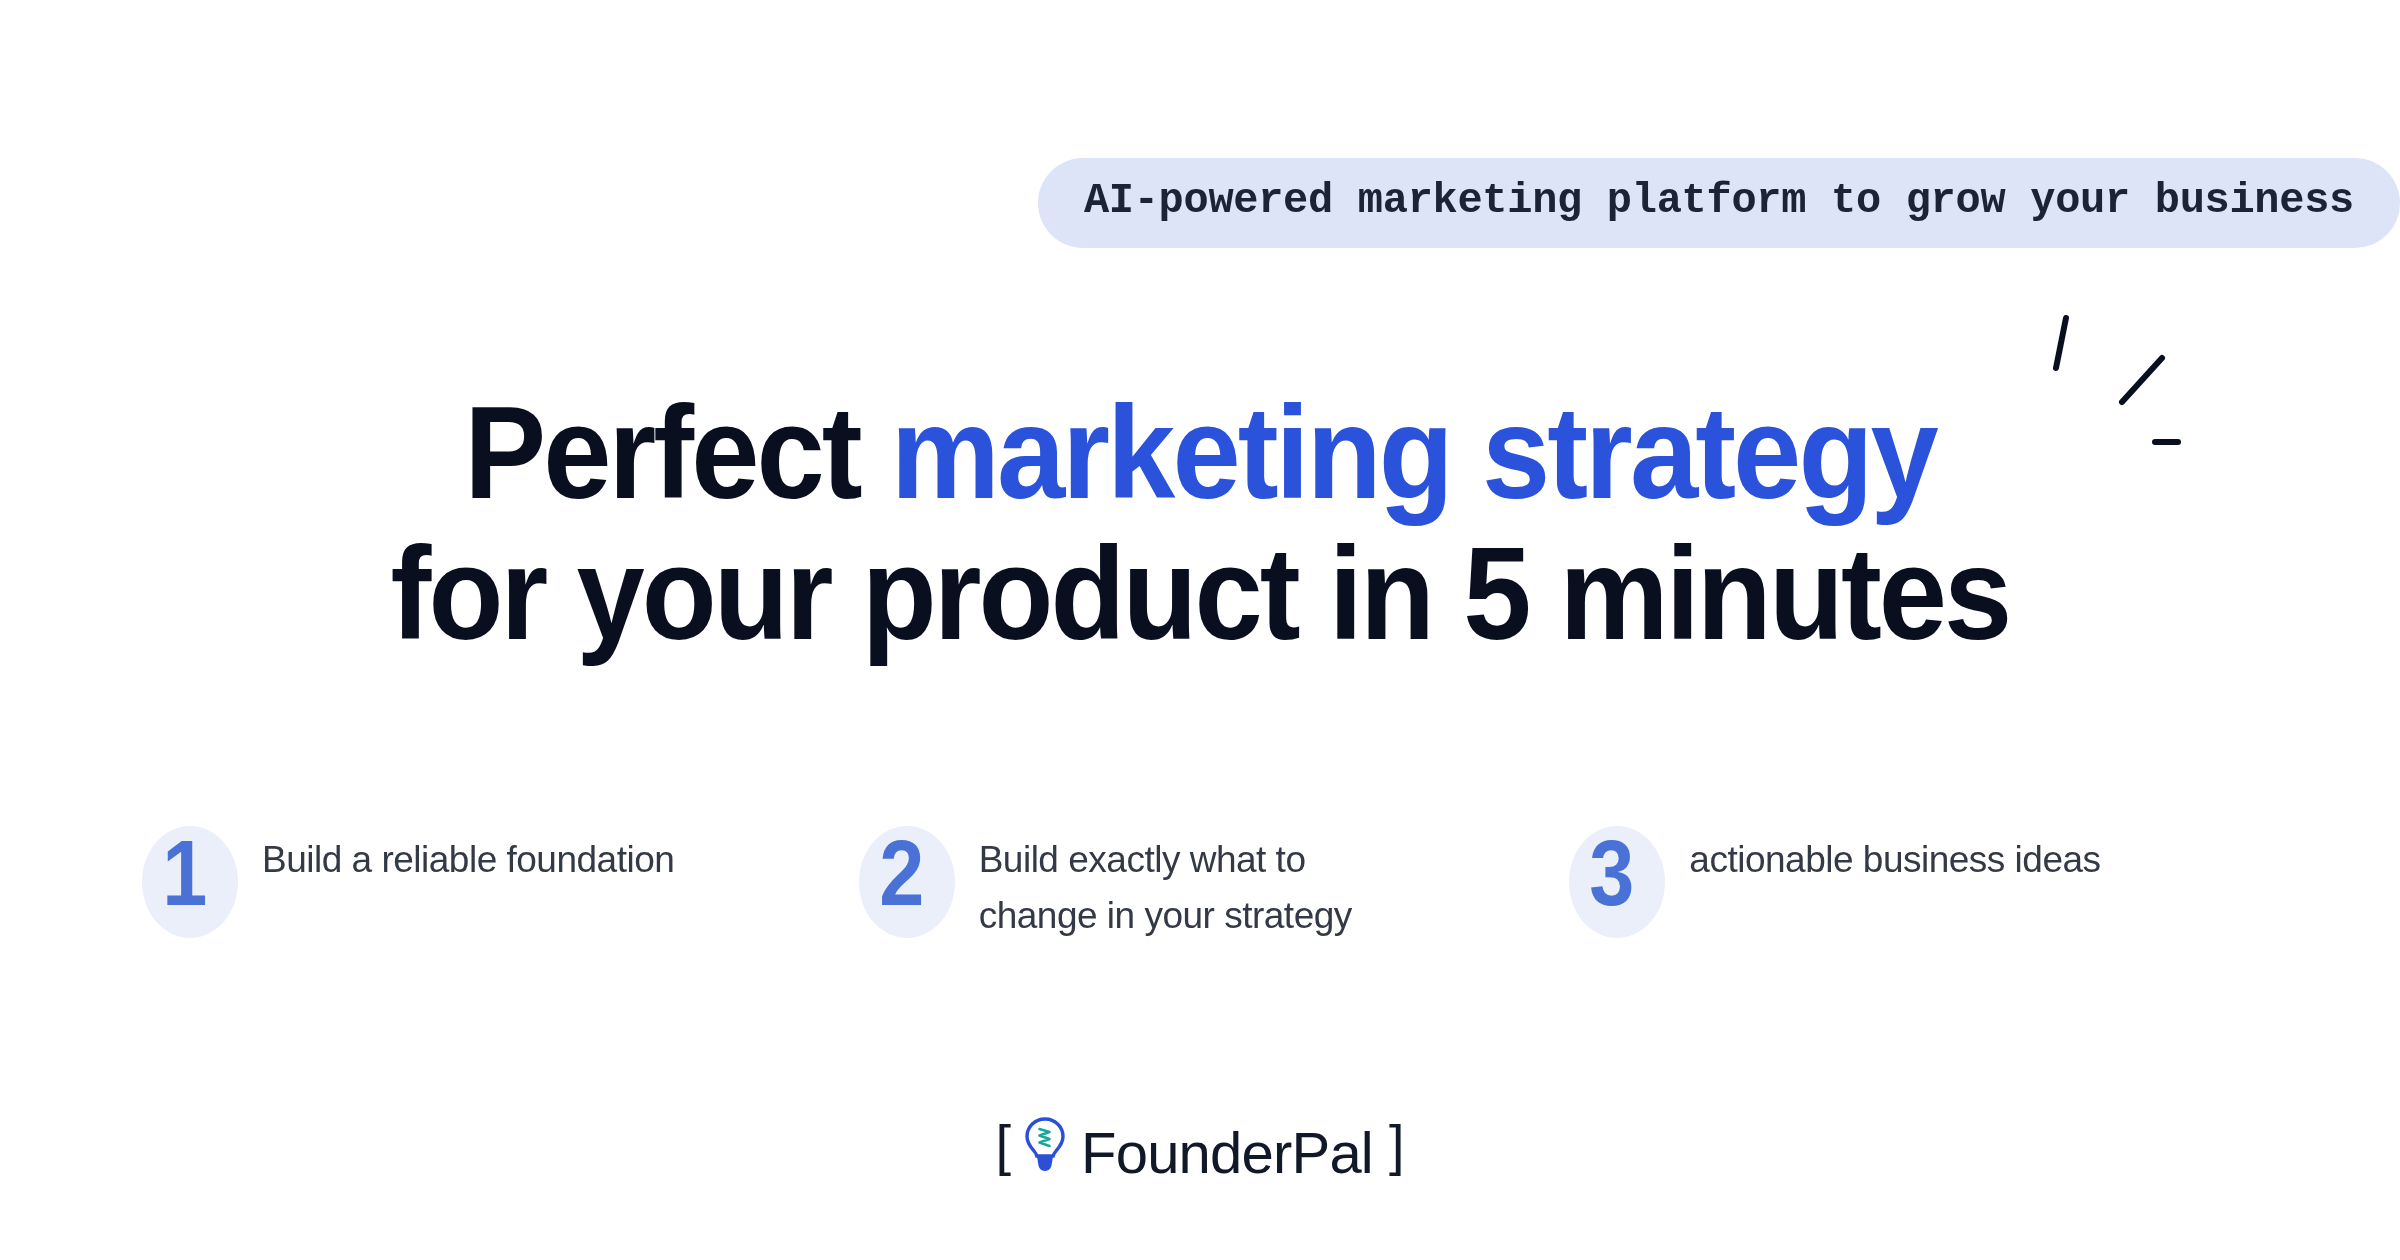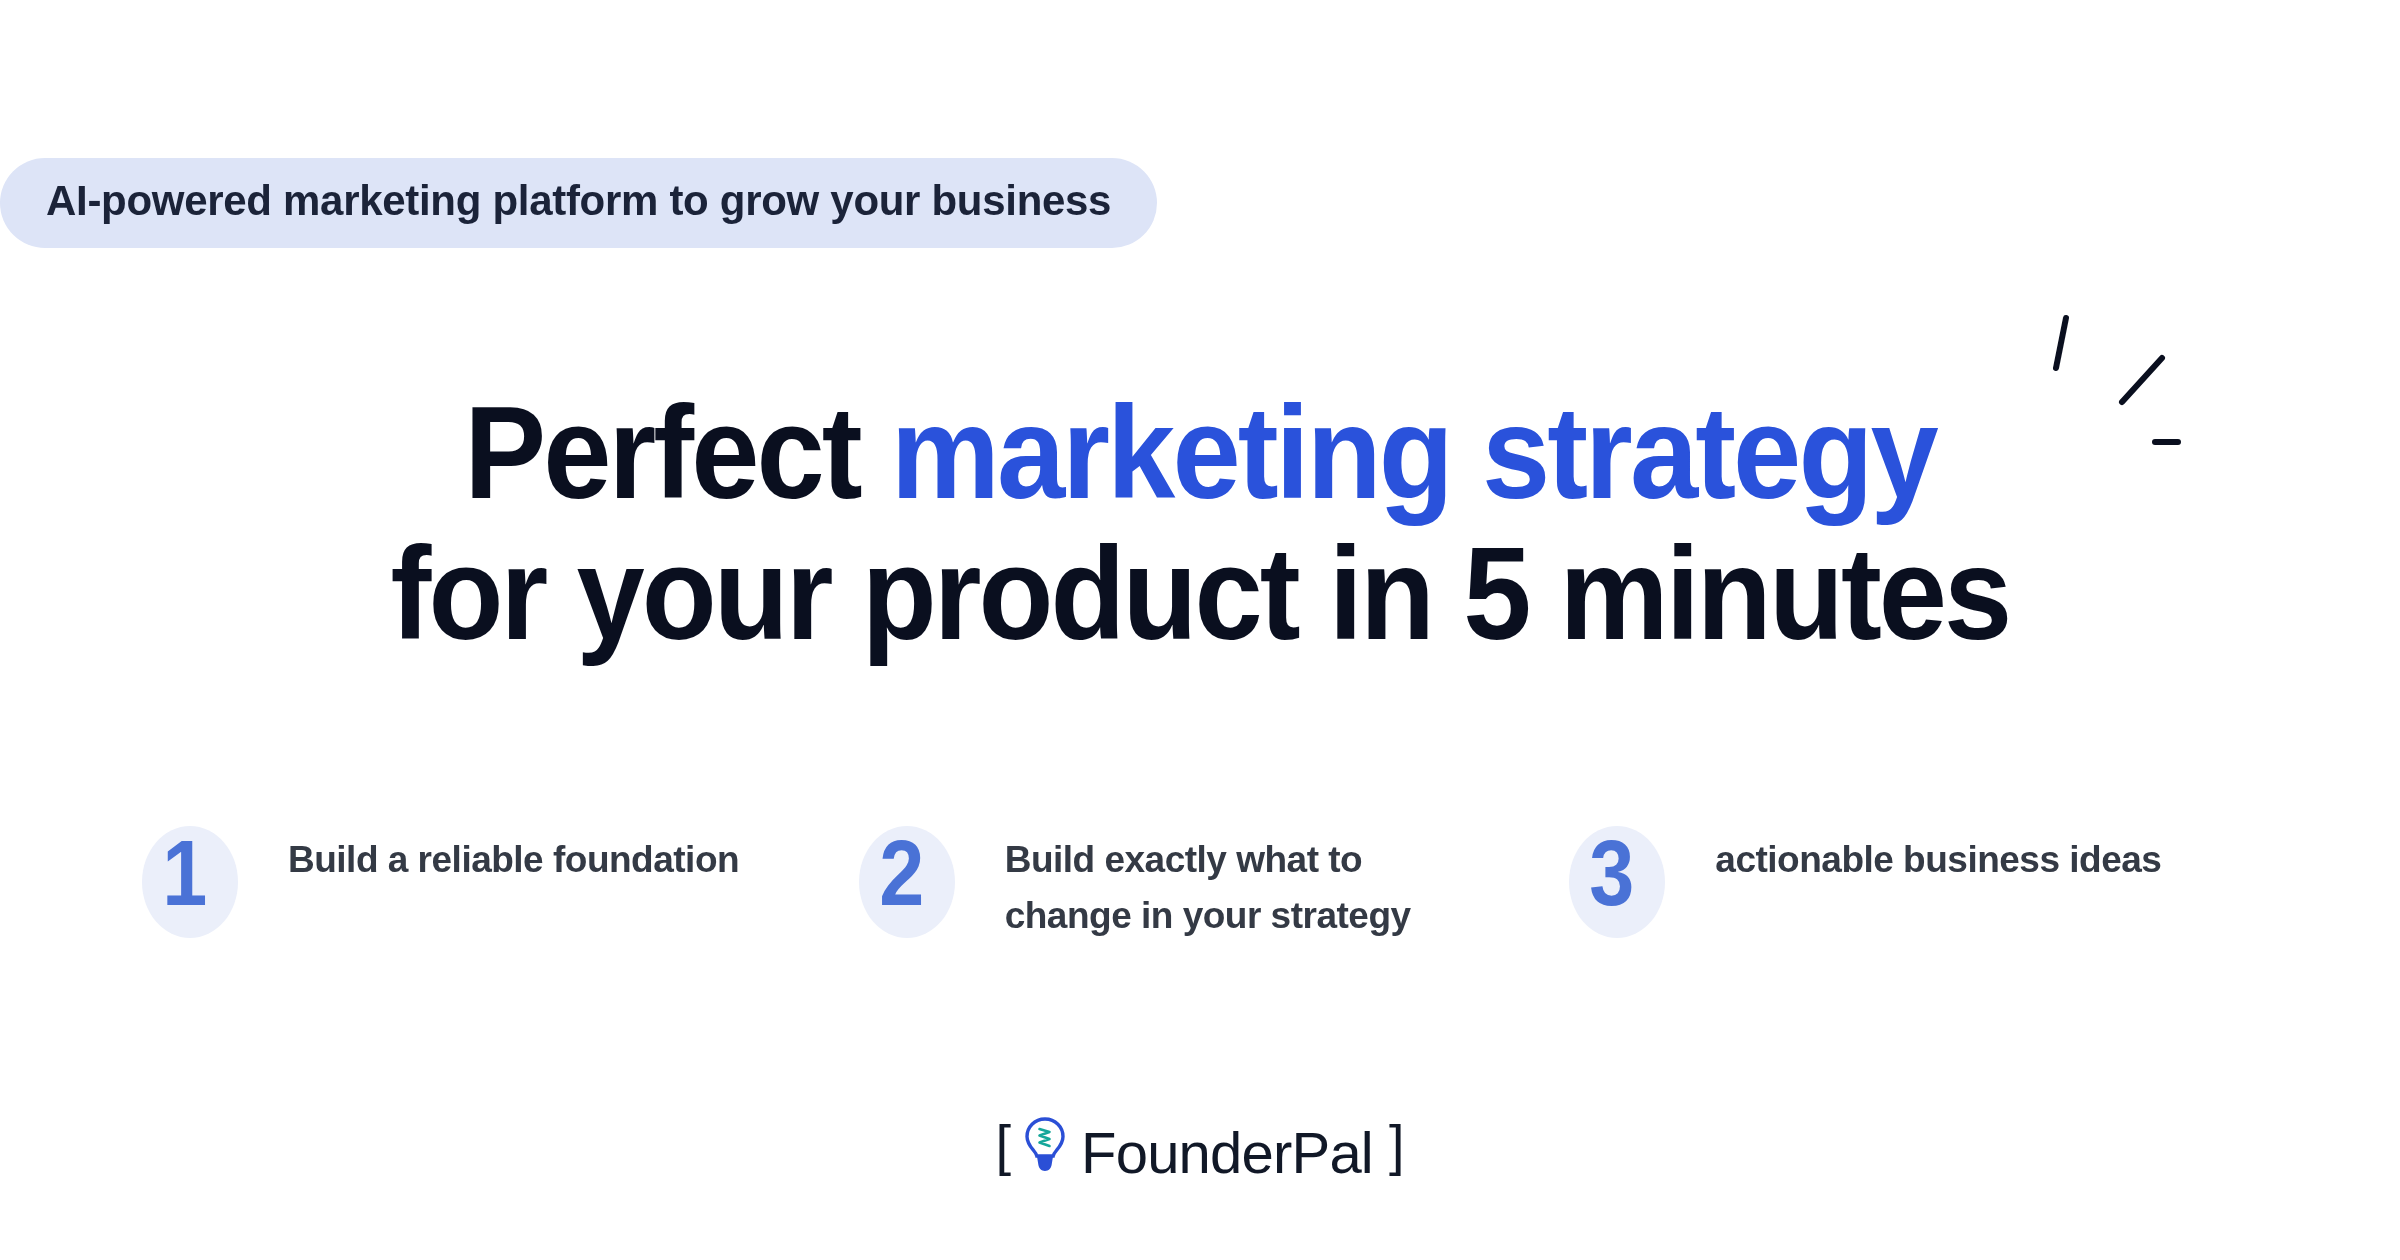--- a/index.html
+++ b/index.html
@@ -14,21 +14,21 @@
   #stage {
     position:relative;
     width:2400px; height:1260px;
     background:#ffffff;
   }
 
   
   #badge-row {
     position:absolute;
     top:158px; left:0; width:2400px;
-    display:flex; justify-content:flex-start;
+    display:flex; justify-content:flex-end;font-family:Liberation Mono, monospace;
   }
   #badge {
     background:#dde4f7;
     color:#1b2339;
     border-radius:999px;
     padding:22px 46px 26px 46px;
     font-size:42px;
     font-weight:600;
     letter-spacing:-0.3px;
     line-height:1;
@@ -97,24 +97,24 @@
     font-size:92px;
     font-weight:900;
     color:#4a72d6;
     line-height:1.08;
     letter-spacing:-2px;
     transform:scaleX(0.88);
     transform-origin:center top;
   }
 
   .feature-text {
-    margin-left:48px;
+    margin-left:22px;
     padding-top:14px;
     font-size:37px;
-    font-weight:700;
+    font-weight:400;
     color:#343a45;
     line-height:1.52;
     letter-spacing:-0.5px;
   }
   .feature-text .ft-line { display:block; white-space:nowrap; }
 
   
   #logo-row {
     position:absolute;
     top:1108px; left:0; width:2400px;

